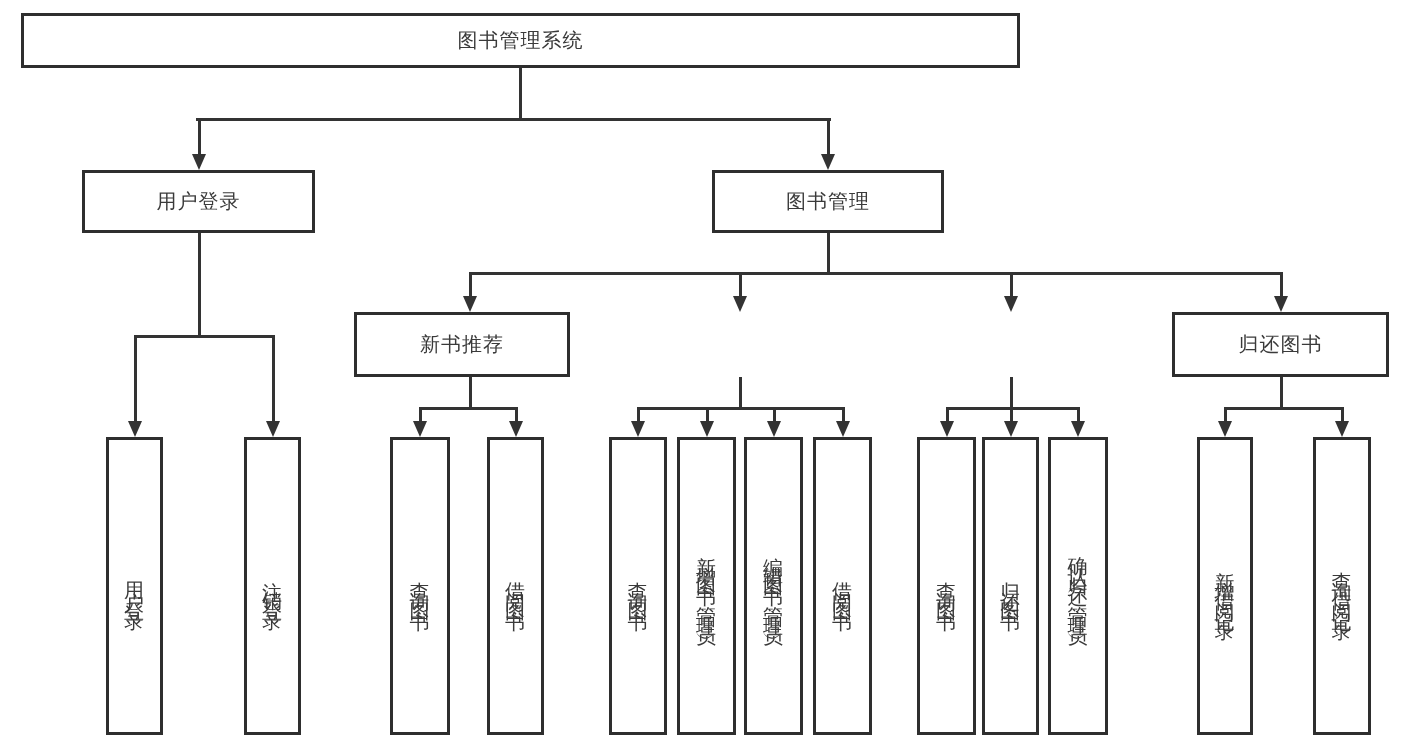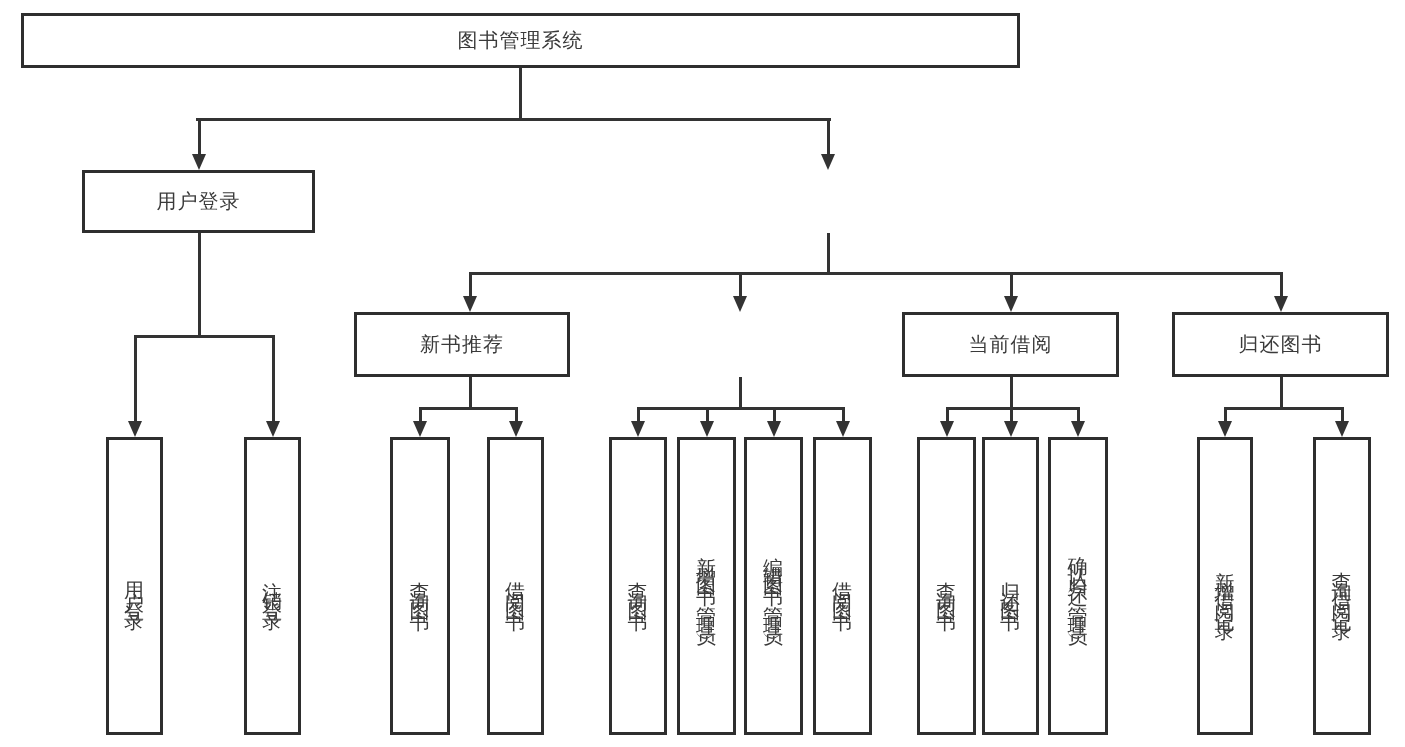--- a/index.html
+++ b/index.html
@@ -65,26 +65,26 @@
 
 <div class="stage">
 
   <div class="node h" style="left:21px;top:13px;width:999px;height:55px">
     <span class="lbl">图书管理系统</span>
   </div>
 
   <div class="node h" style="left:82px;top:170px;width:233px;height:63px">
     <span class="lbl">用户登录</span>
   </div>
+  <div class="node h" style="left:712px;top:170px;width:232px;height:63px">
+    <span class="lbl">图书管理</span>
+  </div>
 
   <div class="node h" style="left:354px;top:312px;width:216px;height:65px">
     <span class="lbl">新书推荐</span>
-  </div>
-  <div class="node h" style="left:902px;top:312px;width:217px;height:65px">
-    <span class="lbl">当前借阅</span>
   </div>
   <div class="node h" style="left:1172px;top:312px;width:217px;height:65px">
     <span class="lbl">归还图书</span>
   </div>
 
   <div class="node v" style="left:106px;top:437px;width:57px;height:298px">
     <span class="lbl">用户登录</span>
   </div>
   <div class="node v" style="left:244px;top:437px;width:57px;height:298px">
     <span class="lbl">注销登录</span>

